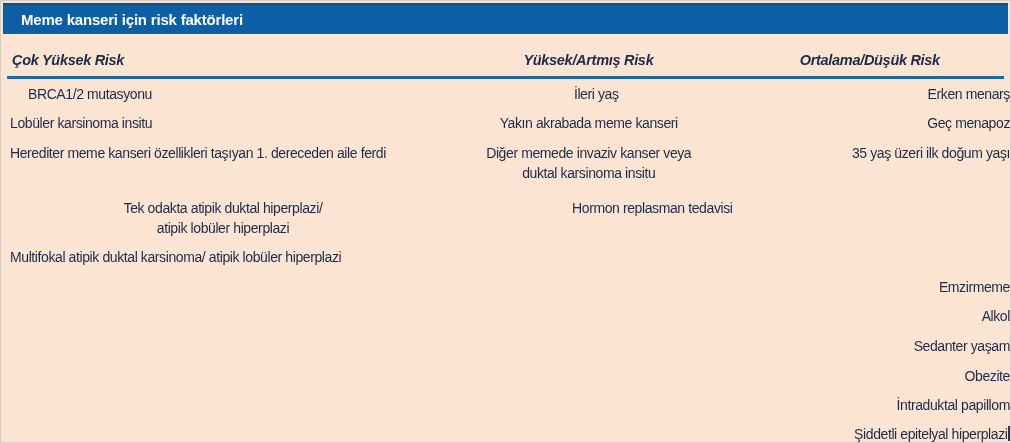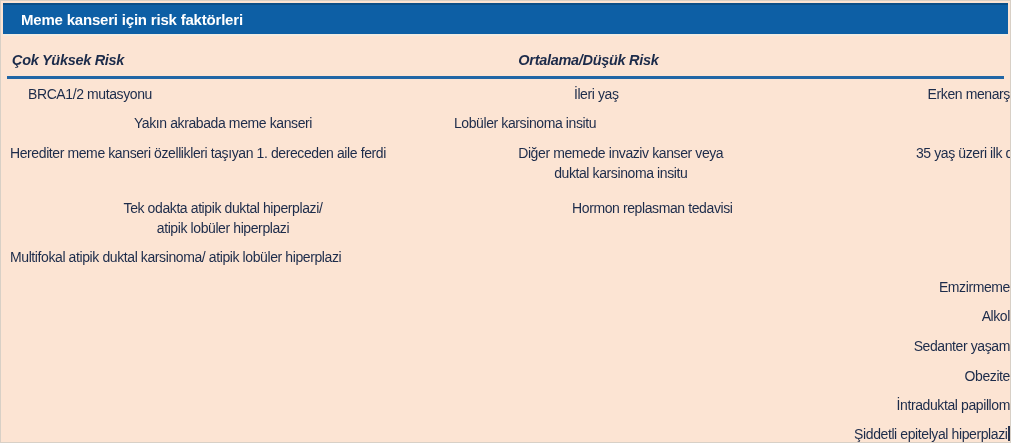--- a/index.html
+++ b/index.html
@@ -57,21 +57,21 @@
     margin: 0 6px;
   }
   .tbody { padding-top: 1px; }
   .row {
     display: grid;
     grid-template-columns: 44% 28.5% 27.5%;
     box-sizing: border-box;
   }
   .h29 { height: 29px; margin-left: 18px; }
   .h30 { height: 30px; }
-  .h55 { height: 55px; gap: 32px; }
+  .h55 { height: 55px; }
   .h49 { height: 49px; }
   .h28 { height: 28px; }
   .cell {
     font-size: 14px;
     letter-spacing: -0.4px;
     line-height: 20px;
     color: var(--text, #1c2b4a);
     padding-top: 4px;
     box-sizing: border-box;
   }
@@ -91,36 +91,38 @@
 <body>
 
 <div class="table-frame">
 
   <div class="title-bar">
     <span class="title">Meme kanseri için risk faktörleri</span>
   </div>
 
   <div class="col-headers">
     <div class="col-h left">Çok Yüksek Risk</div>
+    <div class="col-h center">Yüksek/Artmış Risk</div>
     <div class="col-h center">Ortalama/Düşük Risk</div>
   </div>
 
   <div class="separator"></div>
 
   <div class="tbody">
 
     <div class="row h29">
       <div class="cell c0">BRCA1/2 mutasyonu</div>
       <div class="cell c1">İleri yaş</div>
       <div class="cell c2">Erken menarş</div>
     </div>
 
     <div class="row h30">
+      <div class="cell c0">Lobüler karsinoma insitu</div>
       <div class="cell c1">Yakın akrabada meme kanseri</div>
-      <div class="cell c0">Lobüler karsinoma insitu</div>
+      <div class="cell c2">Geç menapoz</div>
     </div>
 
     <div class="row h55">
       <div class="cell c0">Herediter meme kanseri özellikleri taşıyan 1. dereceden aile ferdi</div>
       <div class="cell c1">Diğer memede invaziv kanser veya
 duktal karsinoma insitu</div>
       <div class="cell c2">35 yaş üzeri ilk doğum yaşı</div>
     </div>
 
     <div class="row h49">

